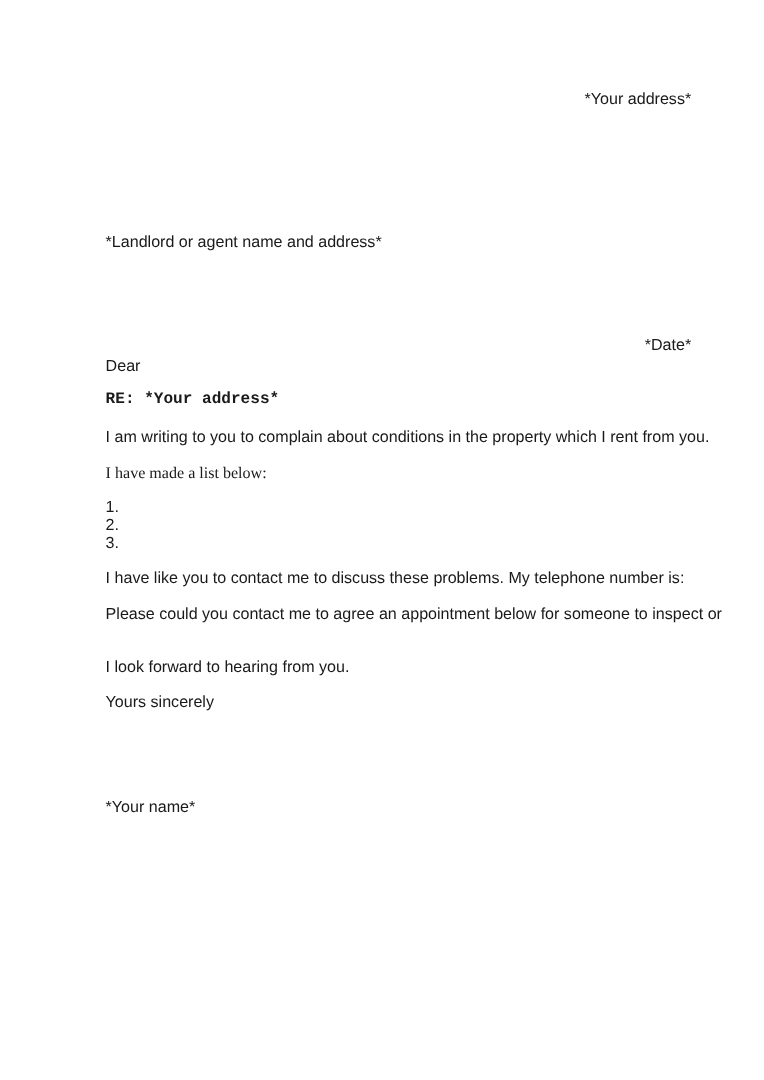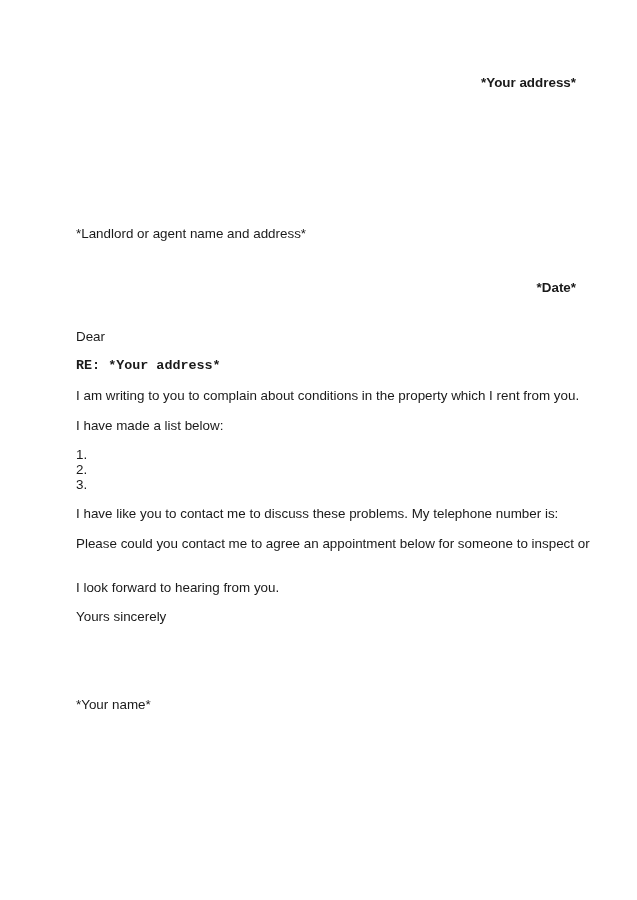--- a/index.html
+++ b/index.html
@@ -3,41 +3,41 @@
   <meta charset="utf-8">
   <style>
     html, body { margin: 0; padding: 0; background: #ffffff; }
     body { width: 637px; height: 900px; position: relative; overflow: hidden; }
     .page {
       position: absolute; left: 0; top: 0; width: 637px; height: 900px;
       background: #ffffff; color: #1a1a1a;
       font-family: "Liberation Sans", sans-serif; font-size: 13.4px; line-height: 15px;
     }
     .line { position: absolute; white-space: nowrap; }
-    .left { left: 76px; margin-top: 32px; }
-    .right { right: 61px; text-align: left; font-weight: bold; }
+    .left { left: 88px; }
+    .right { right: 61px; text-align: left; }
     .bold { font-weight: bold; }
   </style>
 </head>
 <body>
 
 <div class="page">
   <div class="line right" style="top:75px;">*Your address*</div>
 
   <div class="line left" style="top:194px;">*Landlord or agent name and address*</div>
 
   <div class="line right" style="top:268px;margin-top:12px;">*Date*</div>
 
   <div class="line left" style="top:297px;">Dear</div>
 
   <div class="line left bold" style="top:326px;font-family:Liberation Mono, monospace;">RE: *Your address*</div>
 
   <div class="line left" style="top:356px;">I am writing to you to complain about conditions in the property which I rent from you.</div>
 
-  <div class="line left" style="top:386px;">I have made a list below:</div>
+  <div class="line left" style="top:386px;font-family:Liberation Serif, serif;">I have made a list below:</div>
 
   <div class="line left" style="top:415px;">1.</div>
   <div class="line left" style="top:430px;">2.</div>
   <div class="line left" style="top:445px;">3.</div>
 
   <div class="line left" style="top:474px;">I have like you to contact me to discuss these problems. My telephone number is:</div>
 
   <div class="line left" style="top:504px;">Please could you contact me to agree an appointment below for someone to inspect or</div>
 
   <div class="line left" style="top:548px;text-align:center;">I look forward to hearing from you.</div>

